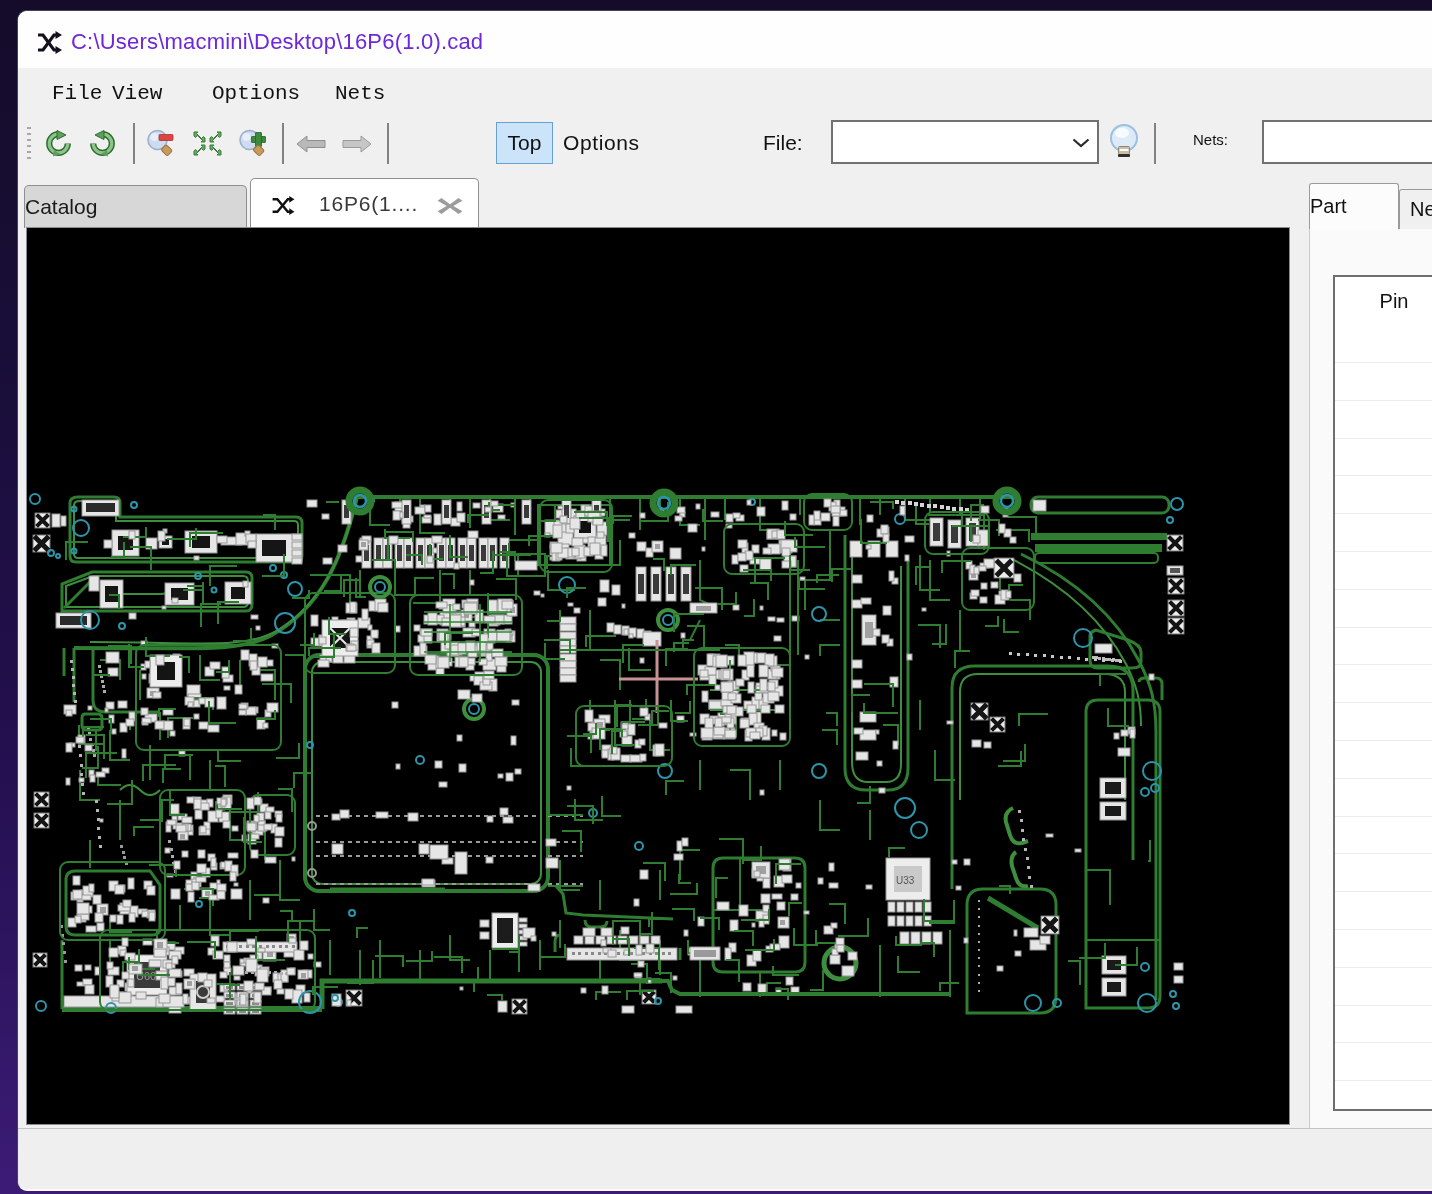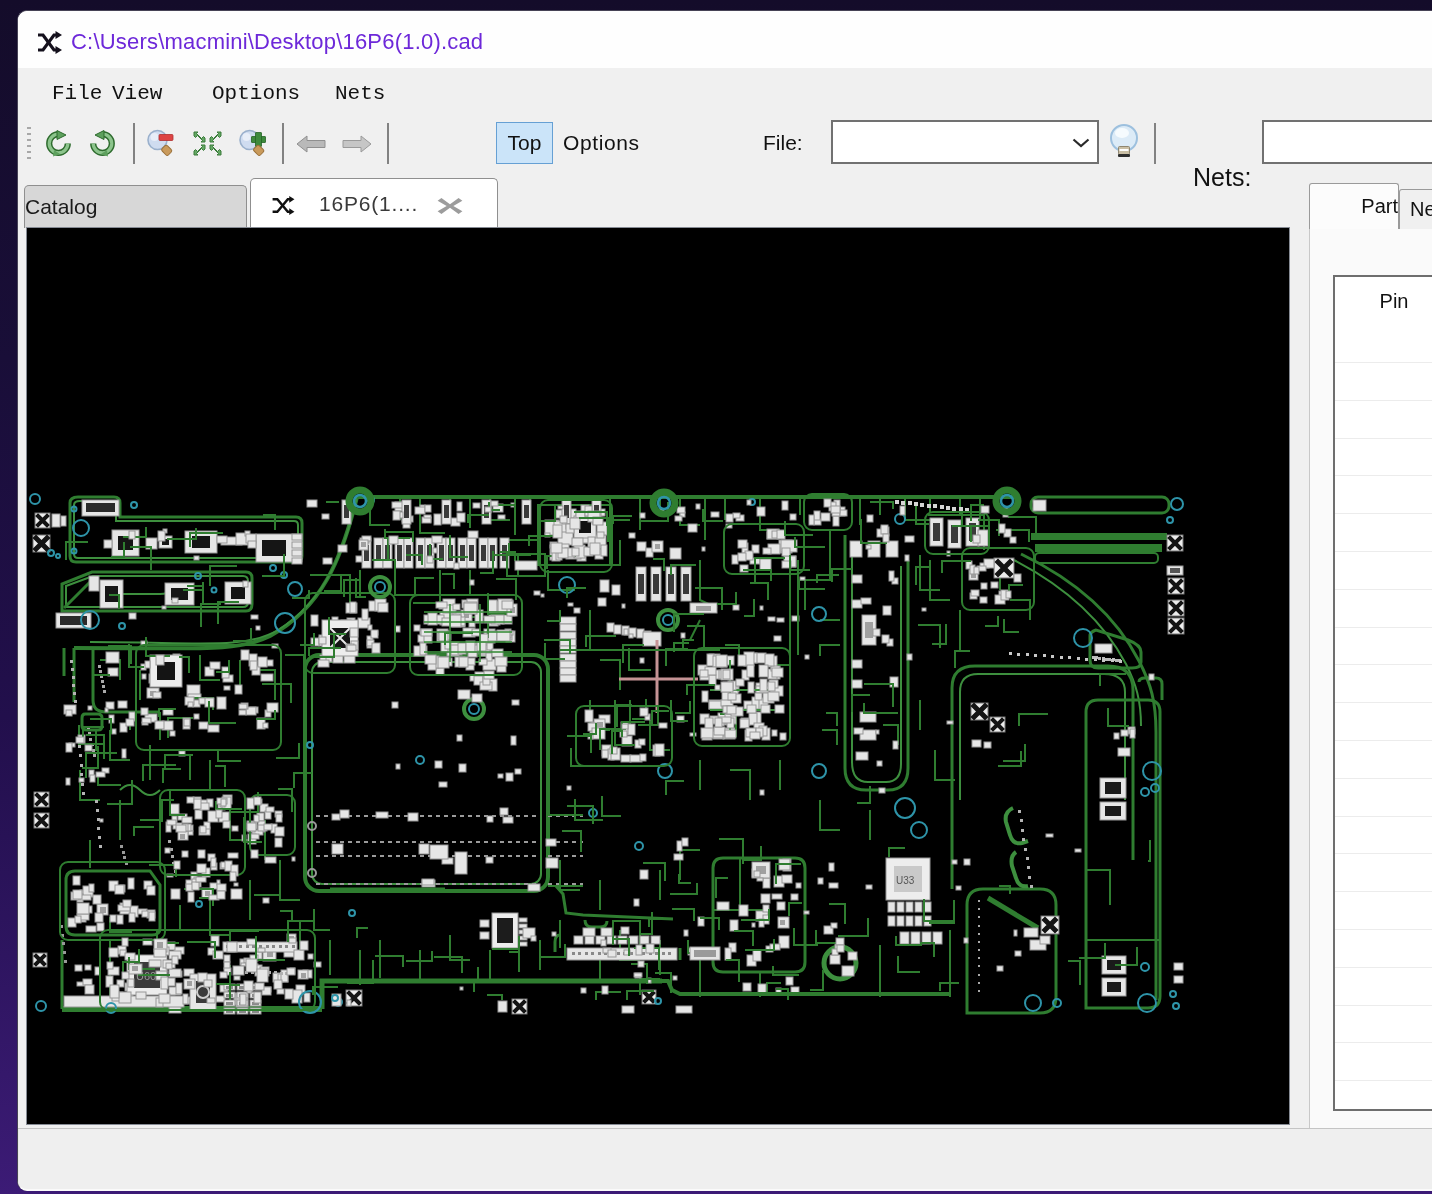--- a/index.html
+++ b/index.html
@@ -19,35 +19,35 @@
 .grip { position:absolute; left:27px; top:127px; width:4px; height:34px;
   background-image:repeating-linear-gradient(#a8a8a8 0 2px, transparent 2px 6px); }
 .tbtn { position:absolute; }
 #topbtn { position:absolute; left:496px; top:122px; width:57px; height:42px; background:#cbe4f9; border:1px solid #66a0d4;
   font-size:21px; color:#111; text-align:center; line-height:40px; }
 #bottomlbl { position:absolute; left:563px; top:131px; font-size:21px; color:#111; letter-spacing:0.6px; }
 #partslbl { position:absolute; left:763px; top:131px; font-size:21px; color:#111; }
 #partscombo { position:absolute; left:831px; top:120px; width:268px; height:44px; background:#fff; border:2px solid #717171; }
 #partschev { position:absolute; left:1072px; top:138px; width:18px; height:10px; }
 #bulb { position:absolute; left:1108px; top:124px; }
-#netslbl { position:absolute; left:1193px; top:131px; font-size:25px; color:#111;margin-top:32px; }
+#netslbl { position:absolute; left:1193px; top:131px; font-size:15px; color:#111; }
 #netsbox { position:absolute; left:1262px; top:120px; width:170px; height:44px; background:#fff; border:2px solid #717171; border-right:none; }
 #tab-catalog { position:absolute; left:24px; top:185px; width:223px; height:43px; background:#d7d7d7;
   border:1px solid #8f8f8f; border-bottom:none; border-radius:5px 5px 0 0;
   font-size:21px; color:#1a1a1a; line-height:42px; }
-#tab-active { position:absolute; left:250px; top:178px; width:248px; height:50px; background:#fff;
+#tab-active { position:absolute; left:250px; top:178px; width:229px; height:50px; background:#fff;
   border:1px solid #8f8f8f; border-bottom:none; border-radius:5px 5px 0 0; }
 #tab-active .ic { position:absolute; left:20px; top:17px; }
 #tab-active .tx { position:absolute; left:68px; top:13px; font-size:21px; color:#3a3a3a; letter-spacing:0.8px; }
 #tab-active .cl { position:absolute; left:186px; top:17px; }
 #canvas { position:absolute; left:26px; top:227px; width:1264px; height:898px; background:#000; border:1px solid #868b94; }
 #rpanel { position:absolute; left:1309px; top:228px; width:123px; height:901px; background:#fafafa; border-left:1px solid #c8c8c8; }
 #tab-part { position:absolute; left:1309px; top:183px; width:90px; height:46px; background:#fcfcfc;
   border:1px solid #9a9a9a; border-bottom:none; border-radius:3px 3px 0 0;
-  font-size:20px; color:#111; text-align:right; line-height:44px; }
+  font-size:20px; color:#111; text-align:left; line-height:44px; }
 #tab-ne { position:absolute; left:1399px; top:189px; width:45px; height:40px; background:#f0f0f0;
   border:1px solid #9a9a9a; border-bottom:none; border-radius:3px 3px 0 0;
   font-size:20px; color:#111; padding-left:10px; line-height:38px; }
 #pintable { position:absolute; left:1333px; top:275px; width:99px; height:836px; background:#fff;
   border:2px solid #6e6e6e; border-right:none; }
 #pinhdr { position:absolute; left:1333px; top:290px; width:122px; text-align:center; font-size:20px; color:#111; }
 .rl { position:absolute; left:1335px; width:97px; height:1px; background:#ececec; }
 #bline { position:absolute; left:18px; top:1128px; width:1414px; height:1px; background:#c4c4c4; }
 #bstrip { position:absolute; left:18px; top:1129px; width:1414px; height:62px; background:#efefef; border-radius:0 0 0 9px; border-bottom:2px solid #fafafa; border-left:1px solid #e8e8e8; }
 </style></head>

